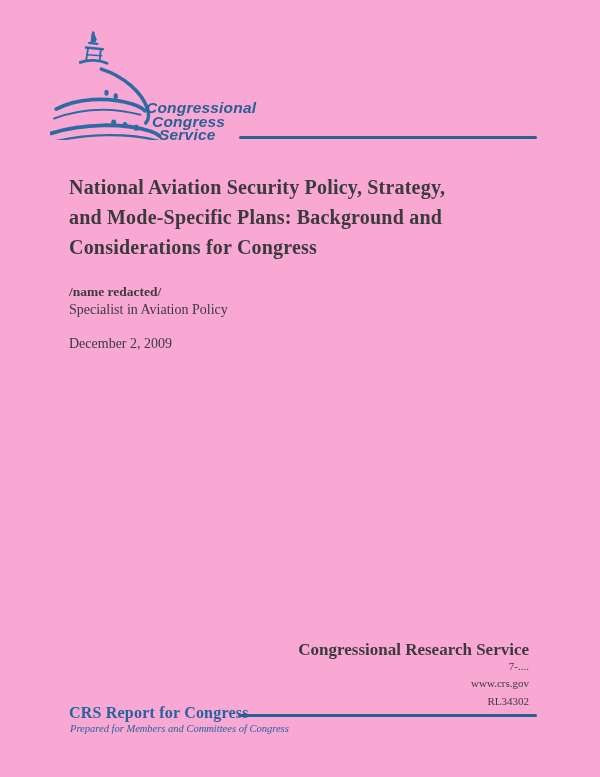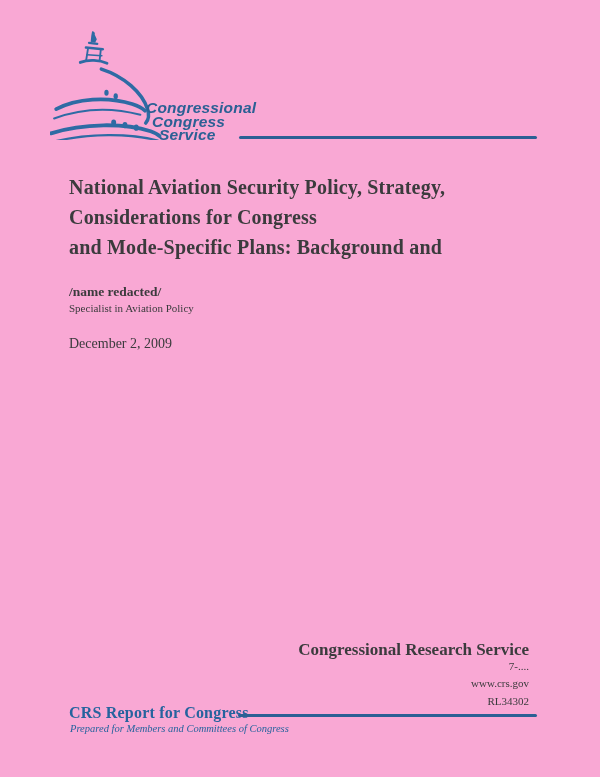--- a/index.html
+++ b/index.html
@@ -58,21 +58,21 @@
     position: absolute;
     left: 69px; top: 284px;
     font-size: 13.5px;
     font-weight: bold;
     color: #3b3b3d;
     white-space: nowrap;
   }
   .author-role {
     position: absolute;
     left: 69px; top: 302px;
-    font-size: 11px;
+    font-size: 14px;
     color: #3b3b3d;
     white-space: nowrap;
   }
   .date-line {
     position: absolute;
     left: 69px; top: 336px;
     font-size: 14px;
     color: #3b3b3d;
     white-space: nowrap;
   }
@@ -149,22 +149,22 @@
     <path d="M2 112c36-9 76-8.5 103-1.5" stroke-width="2.2"></path>
   </svg>
 
   <div class="brand-line brand-line-1">Congressional</div>
   <div class="brand-line brand-line-2">Congress</div>
   <div class="brand-line brand-line-3">Service</div>
   <div class="header-rule"></div>
 
   <div class="title-block">
     <div>National Aviation Security Policy, Strategy,</div>
+    <div>and Mode-Specific Plans: Background and</div>
     <div>Considerations for Congress</div>
-    <div>and Mode-Specific Plans: Background and</div>
   </div>
 
   <div class="author-name">/name redacted/</div>
   <div class="author-role">Specialist in Aviation Policy</div>
   <div class="date-line">December 2, 2009</div>
 
   <div class="contact-block">
     <div class="contact-org">Congressional Research Service</div>
     <div>7-....</div>
     <div>www.crs.gov</div>

